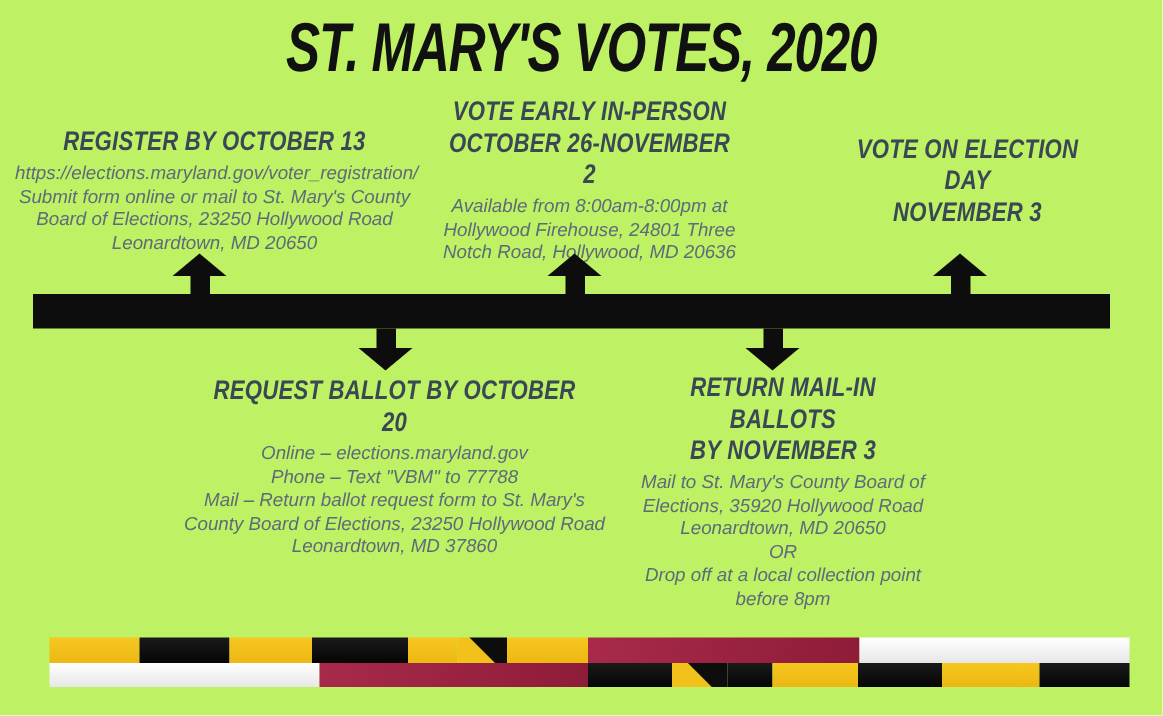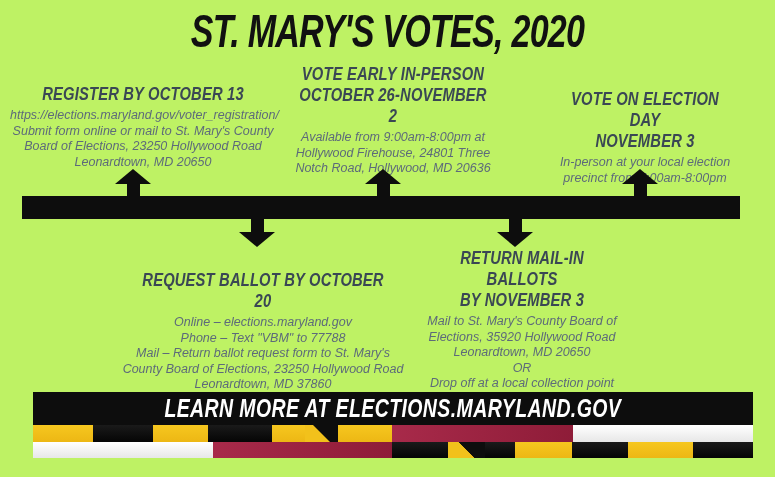--- a/index.html
+++ b/index.html
@@ -123,30 +123,28 @@
     <div class="heading">REGISTER BY OCTOBER 13</div>
     <div class="body">https://elections.maryland.gov/voter_registration/
 Submit form online or mail to St. Mary's County
 Board of Elections, 23250 Hollywood Road
 Leonardtown, MD 20650</div>
   </section>
 
   <section class="event" style="left:276px; top:64px; width:234px;">
     <div class="heading">VOTE EARLY IN-PERSON
 OCTOBER 26-NOVEMBER 2</div>
-    <div class="body">Available from 9:00am-8:00pm at
+    <div class="body">Available from 8:00am-8:00pm at
 Hollywood Firehouse, 24801 Three
 Notch Road, Hollywood, MD 20636</div>
   </section>
 
   <section class="event" style="left:535px; top:89px; width:220px;">
     <div class="heading">VOTE ON ELECTION DAY
 NOVEMBER 3</div>
-    <div class="body">In-person at your local election
-precinct from 7:00am-8:00pm</div>
   </section>
 
   <div class="bar"></div>
 
   <div class="arrow" style="left:115px; top:169px;">
     <div class="head-up"></div>
       <div class="shaft" style="height:12px;"></div>
   </div>
   <div class="arrow" style="left:365px; top:169px;">
     <div class="head-up"></div>
@@ -158,43 +156,40 @@
   </div>
   <div class="arrow" style="left:239px; top:219px;">
     <div class="shaft"></div>
       <div class="head-down"></div>
   </div>
   <div class="arrow" style="left:497px; top:219px;">
     <div class="shaft"></div>
       <div class="head-down"></div>
   </div>
 
-  <section class="event" style="left:113px; top:270px; width:300px;">
+  <section class="event" style="left:113px; top:250px; width:300px;">
     <div class="heading">REQUEST BALLOT BY OCTOBER 20</div>
     <div class="body">Online –  elections.maryland.gov
 Phone –  Text "VBM" to 77788
 Mail –  Return ballot request form to St. Mary's
 County Board of Elections, 23250 Hollywood Road
 Leonardtown, MD 37860</div>
   </section>
 
   <section class="event" style="left:402px; top:248px; width:240px;">
     <div class="heading">RETURN MAIL-IN BALLOTS
 BY NOVEMBER 3</div>
     <div class="body">Mail to St. Mary's County Board of
 Elections, 35920 Hollywood Road
 Leonardtown, MD 20650
 OR
 Drop off at a local collection point
 before 8pm</div>
   </section>
 
-  <div class="banner">
-    <span>LEARN MORE AT ELECTIONS.MARYLAND.GOV</span>
-  </div>
 
   <div class="flag">
     <div class="flag-row r1">
       <i class="fs gold" style="width:60px;"></i>
       <i class="fs black" style="width:60px;"></i>
       <i class="fs gold" style="width:55px;"></i>
       <i class="fs black" style="width:64px;"></i>
       <i class="fs gold" style="width:33px;"></i>
       <i class="fs diag-gold-black" style="width:33px;"></i>
       <i class="fs gold" style="width:54px;"></i>

